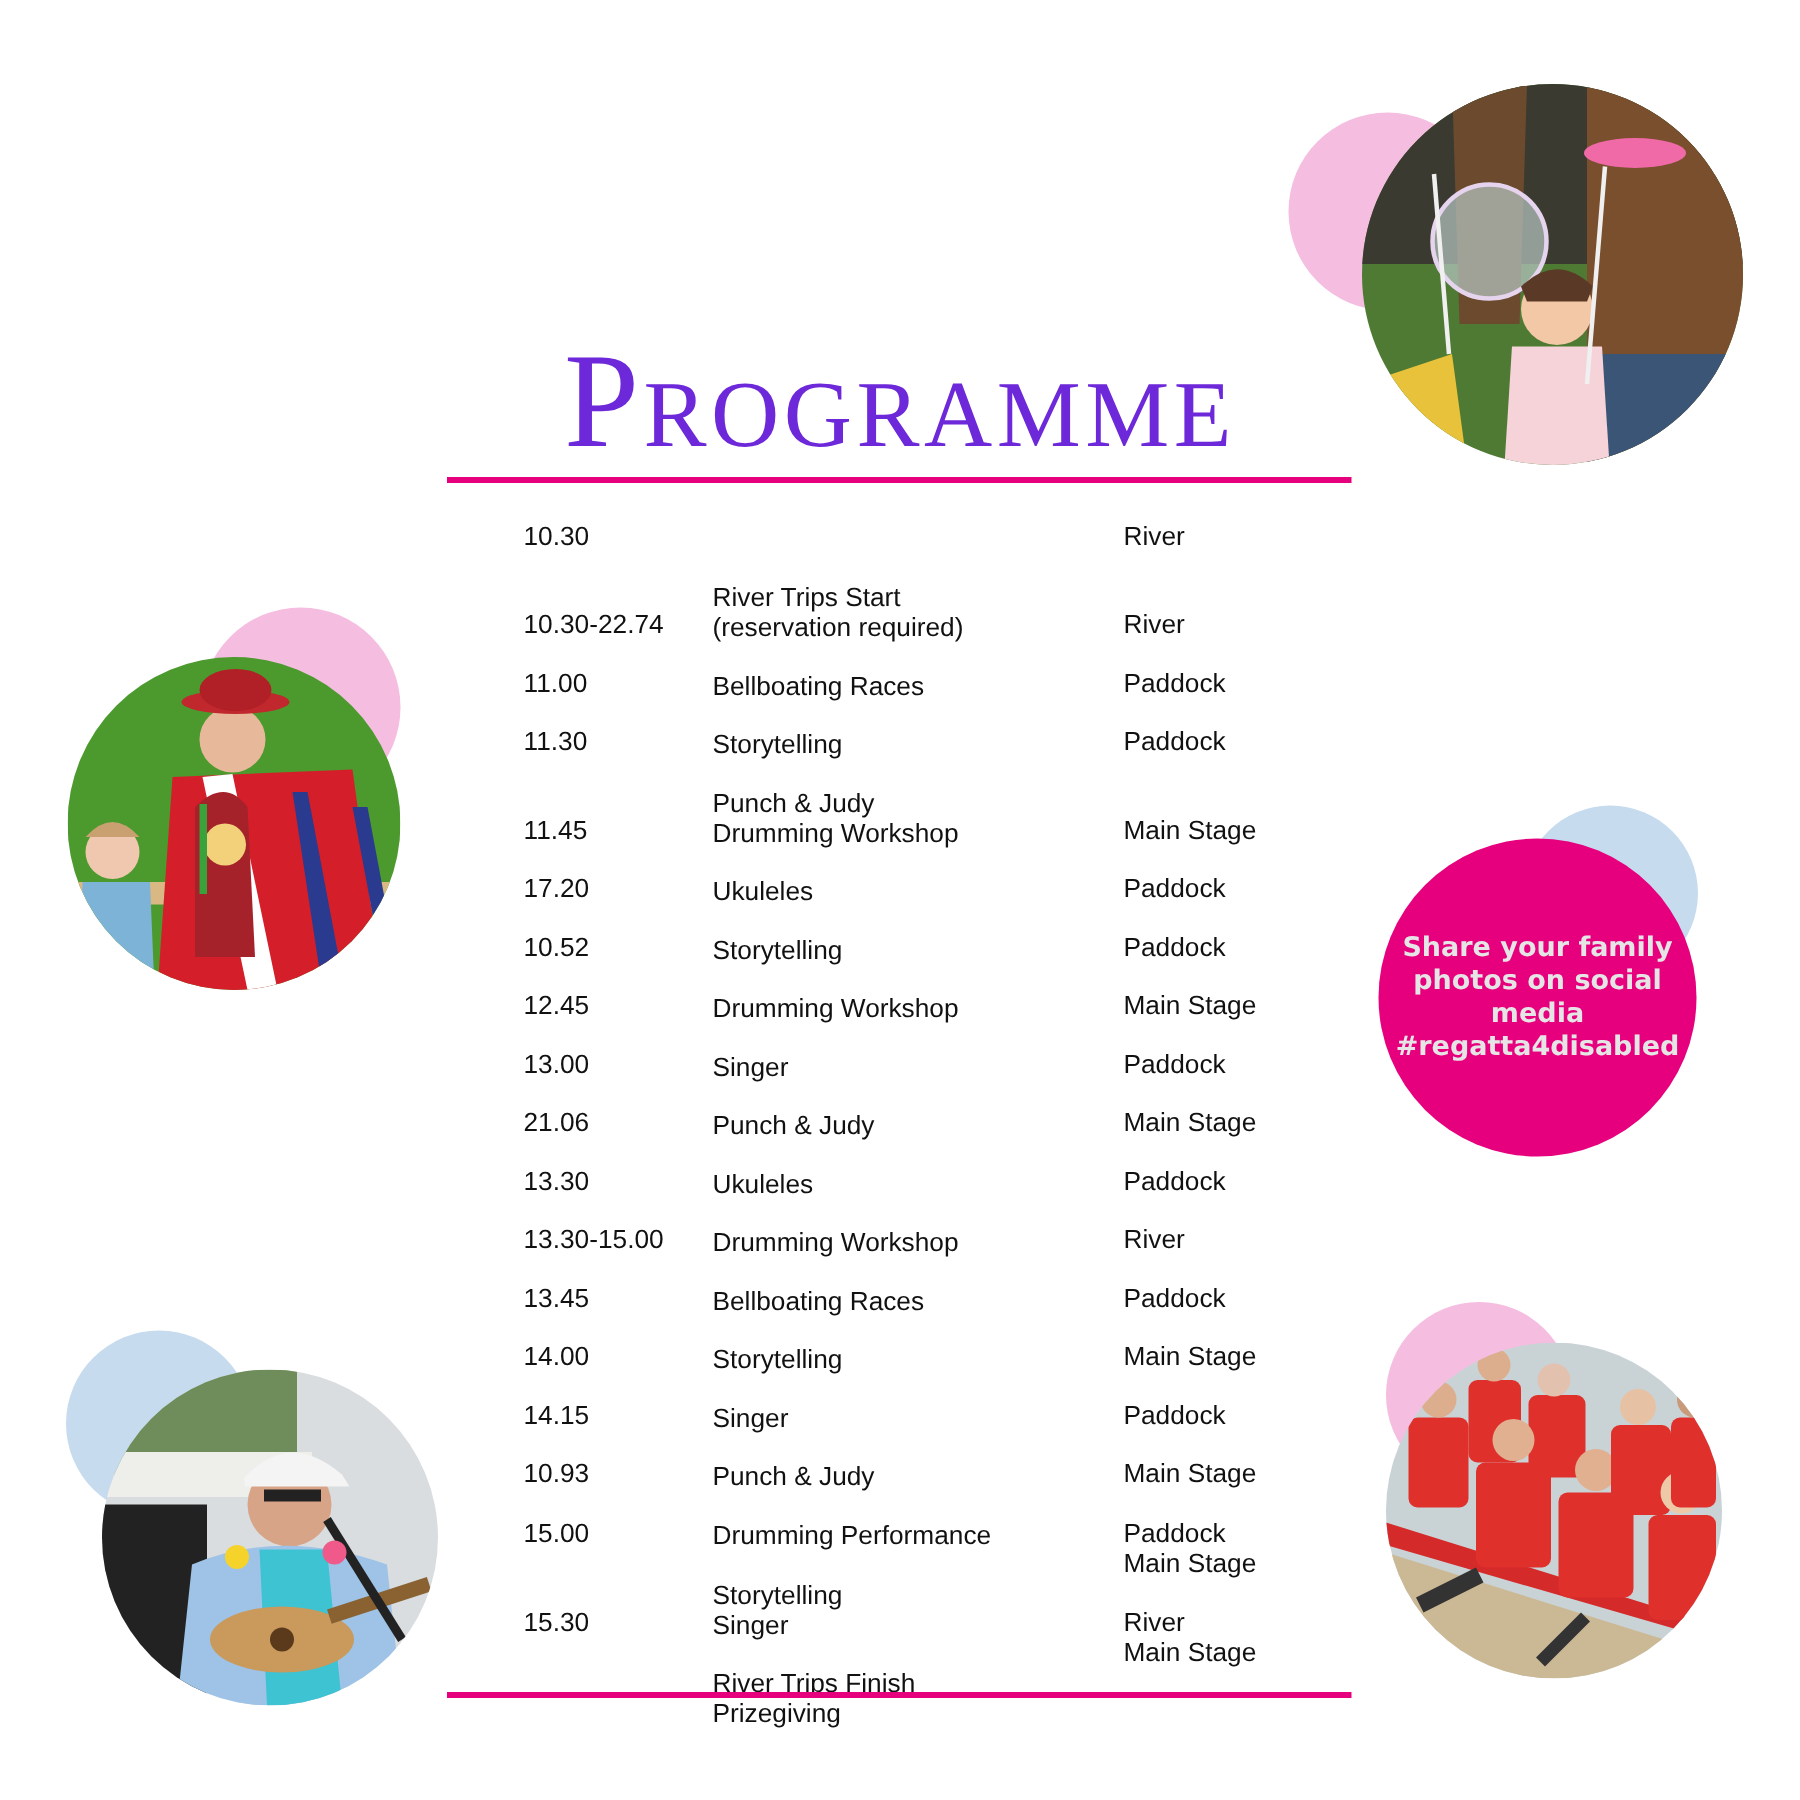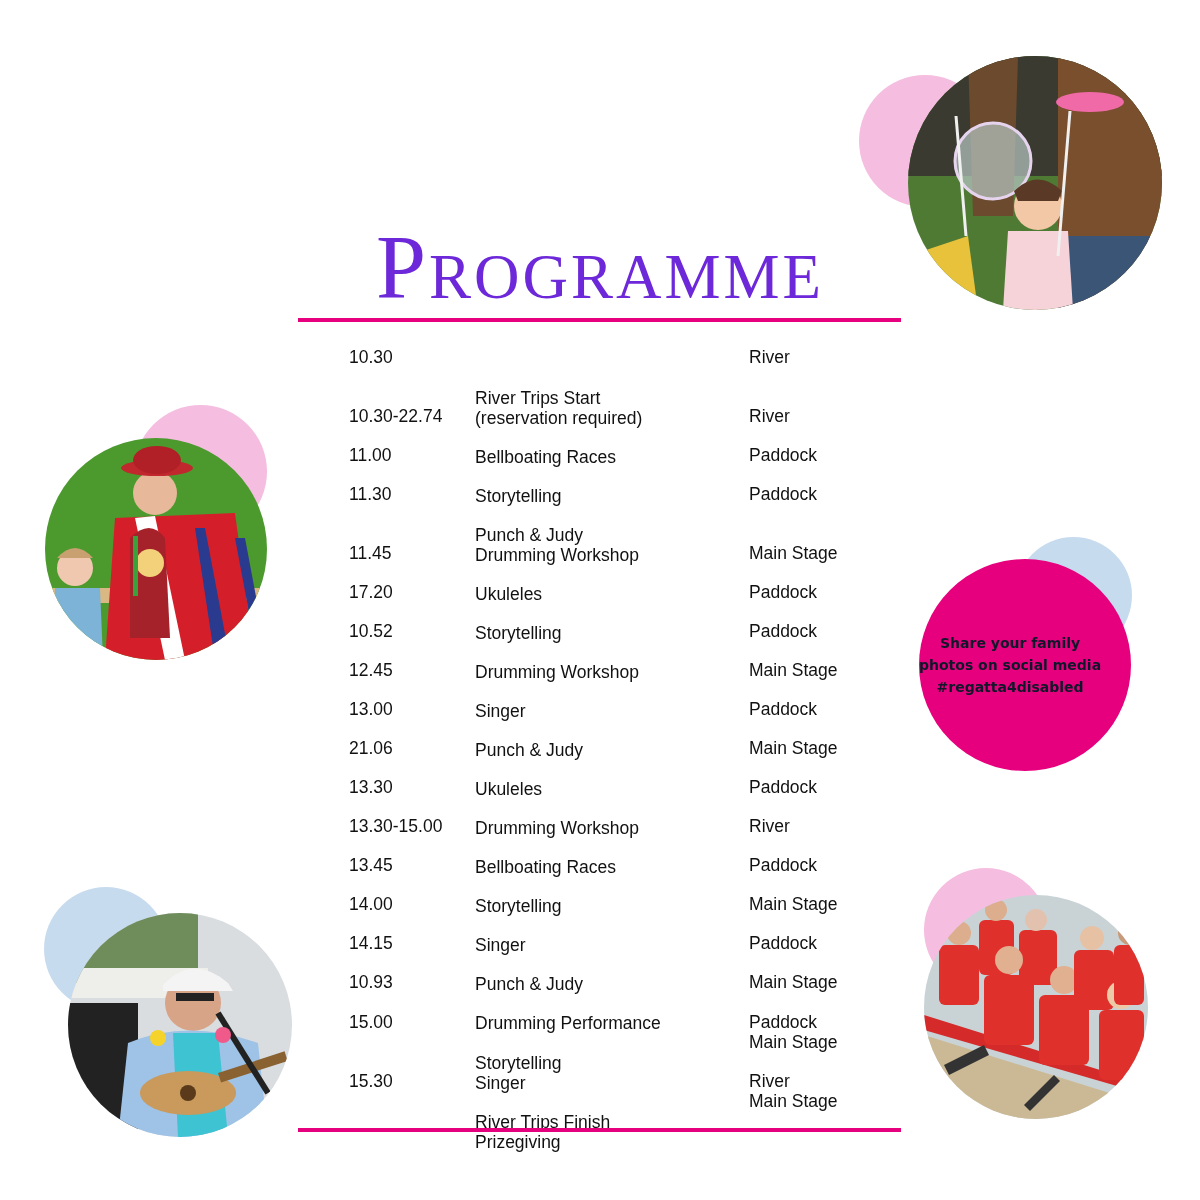--- a/index.html
+++ b/index.html
@@ -6,21 +6,21 @@
     body { width: 1200px; height: 1200px; position: relative; overflow: hidden; font-family: "Liberation Sans", sans-serif; color: #111; }
     .bg-circle { position: absolute; border-radius: 50%; }
     .photo { position: absolute; border-radius: 50%; overflow: hidden; }
     .photo svg { width: 100%; height: 100%; display: block; }
     .title { position: absolute; left: 300px; top: 218px; width: 600px; text-align: center; font-family: "Liberation Serif", "DejaVu Serif", serif; font-variant: small-caps; font-size: 90px; letter-spacing: 3px; line-height: 100px; color: #6d28d9; }
     .rule { position: absolute; left: 298px; width: 603px; height: 4px; background: #e6007e; }
     .row { position: absolute; left: 349px; width: 540px; font-size: 17.5px; line-height: 20px; }
     .row .time { position: absolute; left: 0; top: 0; white-space: nowrap; }
     .row .event { position: absolute; left: 126px; top: 0; white-space: pre-line; margin-top: 41px; }
     .row .loc { position: absolute; left: 400px; top: 0; white-space: pre-line; }
-    .share { position: absolute; display: flex; align-items: center; justify-content: flex-start; text-align: center; color: #0f172a; font-family: "DejaVu Sans", sans-serif; font-weight: bold; font-size: 14px; line-height: 22px; white-space: pre-line; }
+    .share { position: absolute; display: flex; align-items: center; justify-content: flex-start; text-align: center; color: #e5e5e5; font-family: "DejaVu Sans", sans-serif; font-weight: bold; font-size: 18px; line-height: 22px; white-space: pre-line; }
   </style>
 </head>
 <body>
 
 <div class="bg-circle" style="left:859px;top:75px;width:132px;height:132px;background:#f5bde0;"></div>
 <div class="bg-circle" style="left:134px;top:405px;width:133px;height:133px;background:#f5bde0;"></div>
 <div class="bg-circle" style="left:1015px;top:537px;width:117px;height:117px;background:#c7dbef;"></div>
 <div class="bg-circle" style="left:44px;top:887px;width:124px;height:124px;background:#c7dbef;"></div>
 <div class="bg-circle" style="left:924px;top:868px;width:124px;height:124px;background:#f5bde0;"></div>
 

